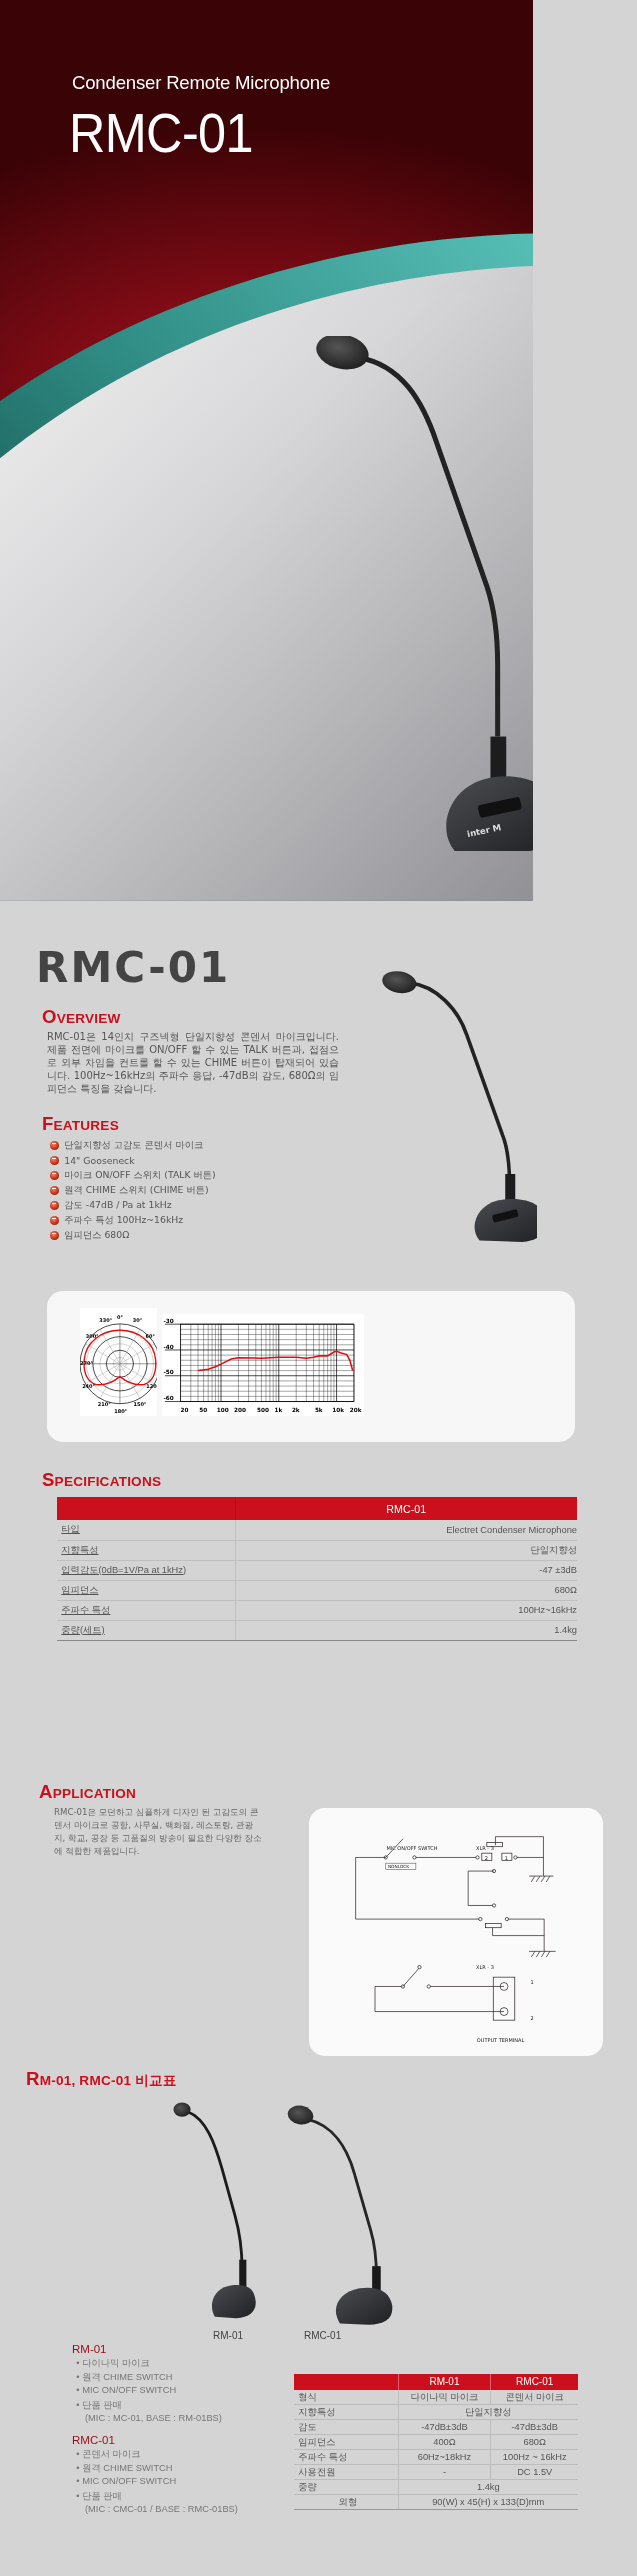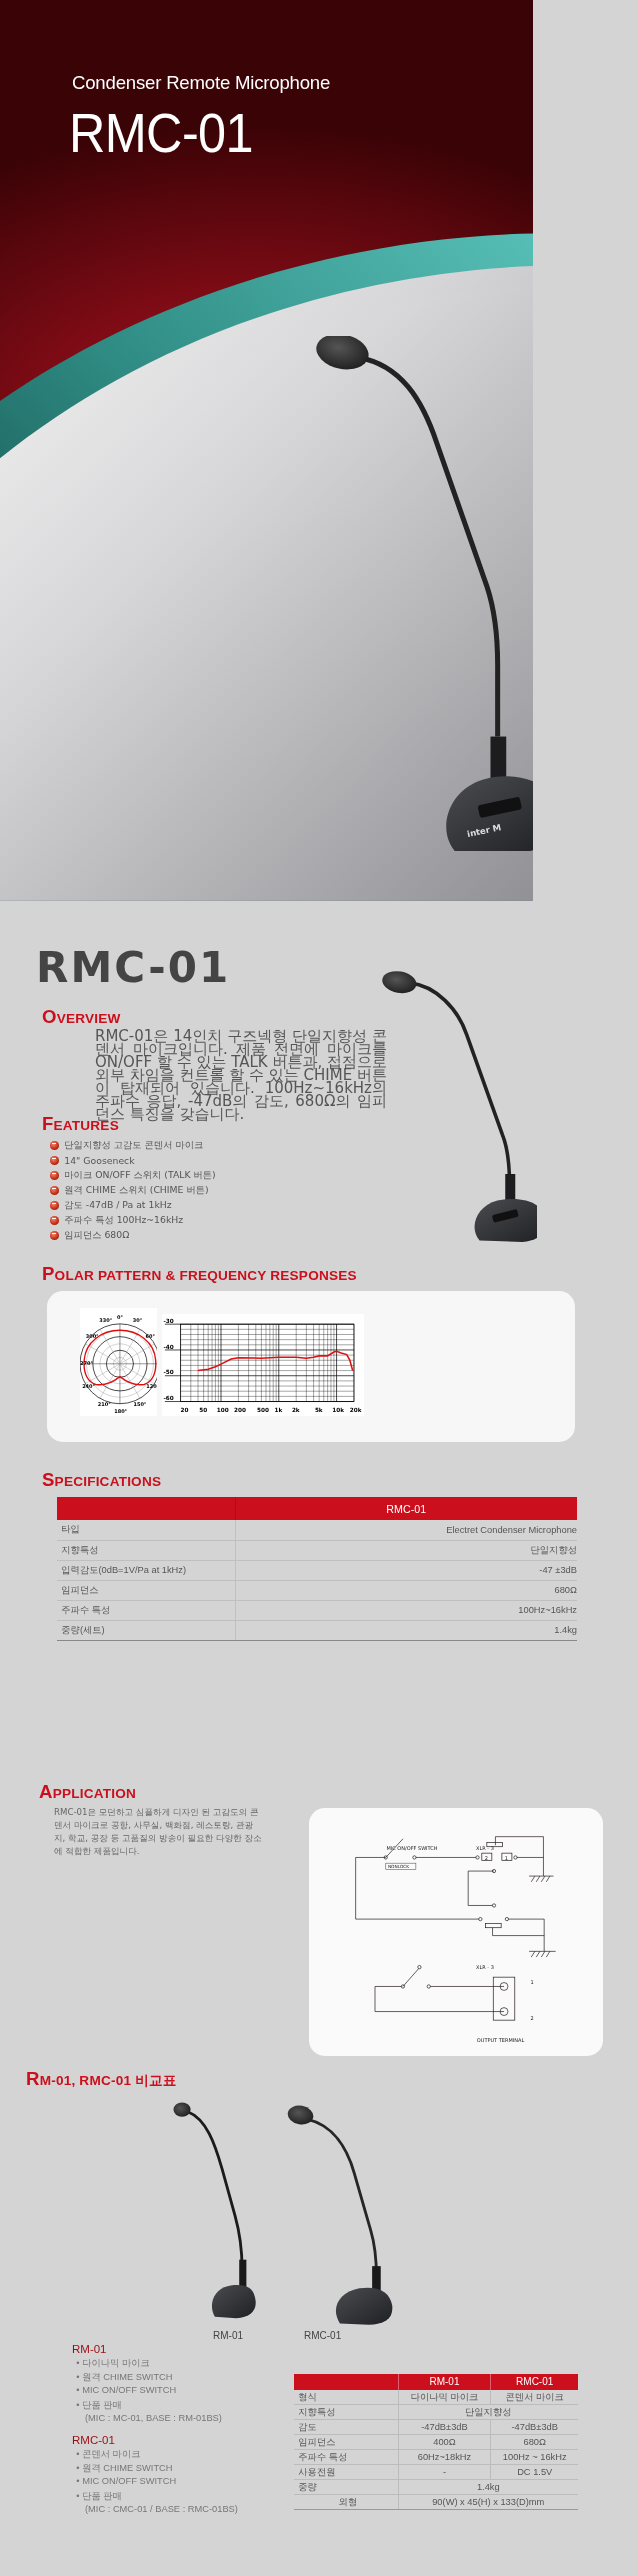--- a/index.html
+++ b/index.html
@@ -18,42 +18,42 @@
           font-size: 56px; color: #fff; letter-spacing: -0.7px; transform: scaleX(0.9); transform-origin: left; }
   .mic { position: absolute; }
 
   
   .h-sec { position: absolute; font-family: "Liberation Sans", sans-serif; font-weight: bold;
           color: #cc0f1c; font-size: 13.6px; letter-spacing: 0.2px; }
   .h-sec .cap { font-size: 18.6px; }
   .model-title { position: absolute; left: 36px; top: 943px; font-family: "DejaVu Sans", sans-serif;
           font-weight: bold; font-size: 42px; color: #444; letter-spacing: 2.1px; }
 
-  .overview-text { position: absolute; left: 47px; top: 1030px; width: 292px; font-size: 15px;
-          line-height: 13px; color: #555; text-align: justify; margin-left: 48px; }
+  .overview-text { position: absolute; left: 47px; top: 1030px; width: 292px; font-size: 10px;
+          line-height: 13px; color: #555; text-align: justify; }
 
   .features { position: absolute; left: 50px; top: 1138px; list-style: none; }
   .features li { display: flex; align-items: center; height: 15px; font-size: 9.3px; color: #555; }
   .bullet { width: 8.6px; height: 8.6px; border-radius: 50%; margin-right: 5.7px; flex: none;
           background: radial-gradient(circle at 40% 35%, #f08a70 0%, #c8321a 55%, #7a1408 100%);
           position: relative; }
   .bullet::after { content: ""; position: absolute; left: 2.1px; top: 2.1px; width: 3.6px; height: 2.9px;
           border-top: 1.1px solid #fff; border-left: 0; transform: none; }
 
   
   .card { position: absolute; background: #f7f7f7; border-radius: 15.8px; }
   .polar-box { position: absolute; background: #fff; }
   .freq-box { position: absolute; background: #fff; }
 
   
   table { border-collapse: collapse; }
   .spec { position: absolute; left: 57px; top: 1497px; width: 520px; font-family: "Liberation Sans", sans-serif; }
   .spec th { background: #cc0f1c; color: #fff; height: 23px; font-weight: normal; font-size: 10.7px; }
   .spec td { height: 20px; border-bottom: 0.7px solid #bfbfbf; font-size: 9.3px; color: #555; }
-  .spec td.k { width: 178px; padding-left: 4.3px; border-right: 0.7px solid #bfbfbf; }
+  .spec td.k { width: 178px; padding-left: 4.3px; border-right: 0.7px solid #bfbfbf; text-decoration: underline; }
   .spec td.v { text-align: right; }
   .spec tr:last-child td { border-bottom: 1.4px solid #888; }
 
   .app-text { position: absolute; left: 54px; top: 1806px; width: 208px; font-size: 8.6px; line-height: 13px; color: #666; }
 
   
   .cmp-label { position: absolute; font-family: "Liberation Sans", sans-serif; font-size: 10px; color: #444; }
   .cmp-list { position: absolute; left: 72px; font-family: "Liberation Sans", sans-serif; }
   .cmp-list .m { font-size: 11.5px; color: #9b0c14; height: 14.3px; }
   .cmp-list .it { font-size: 9.3px; color: #777; height: 14px; padding-left: 4.3px; }
@@ -157,23 +157,20 @@
     <li>
         <span class="bullet"></span>
         <span>주파수 특성 100Hz~16kHz</span>
       </li>
     <li>
         <span class="bullet"></span>
         <span>임피던스 680Ω</span>
       </li>
   </ul>
 
-  <div class="h-sec" style="left:42px;top:1263px">
-    <span class="cap">P</span><span>OLAR PATTERN &amp; FREQUENCY RESPONSES</span>
-  </div>
 
   <div class="card" style="left:47px;top:1291px;width:528px;height:151px">
 
     <svg class="polar-box" style="left:33px;top:17px" width="77" height="108" viewBox="0 0 108 151">
       <rect width="108" height="151" fill="#fff"></rect>
       <g transform="translate(56,78)" stroke="#999" stroke-width="0.6" fill="none">
         <circle r="56" stroke="#000" stroke-width="1"></circle>
         <circle r="47"></circle>
           <circle r="38" stroke="#000" stroke-width="1"></circle>
           <circle r="28"></circle>

